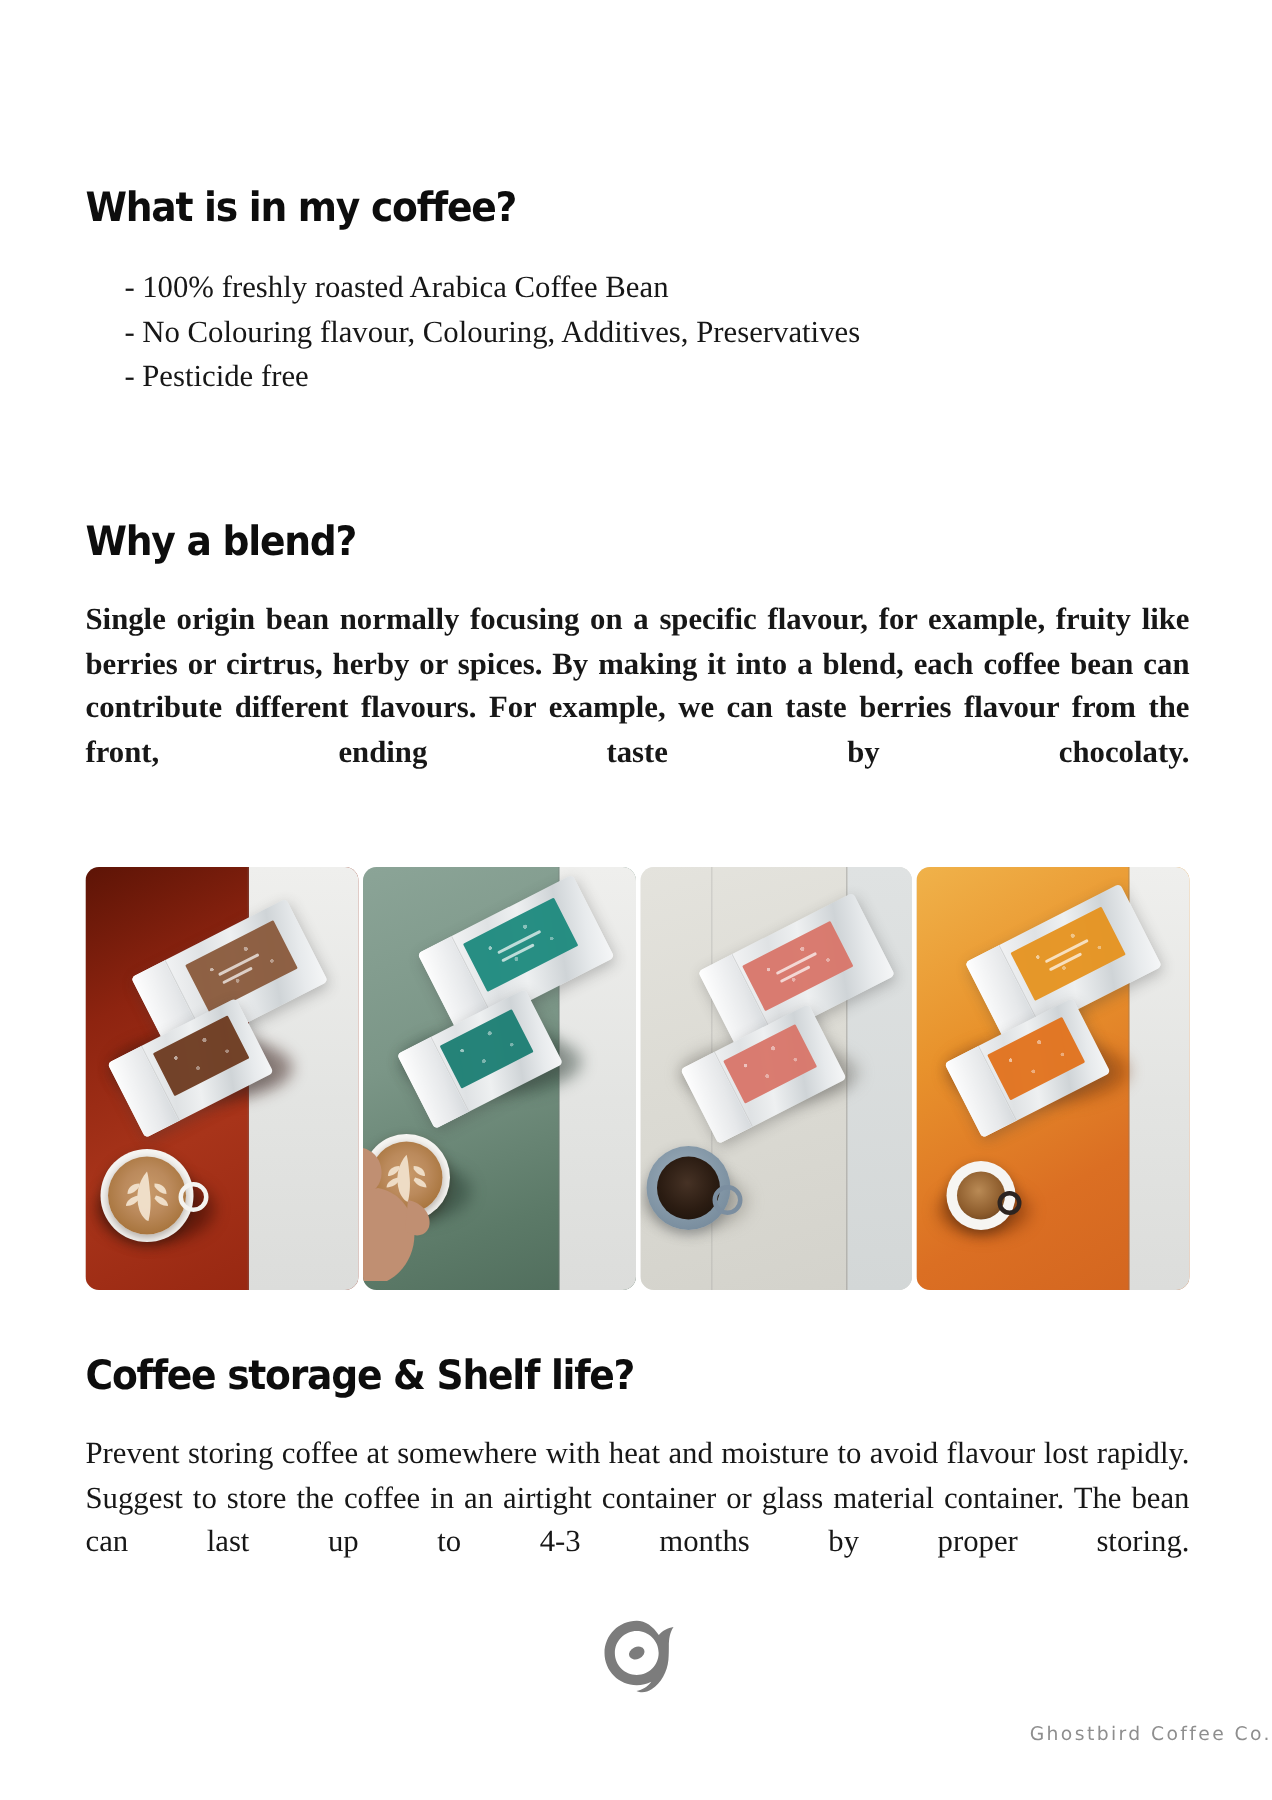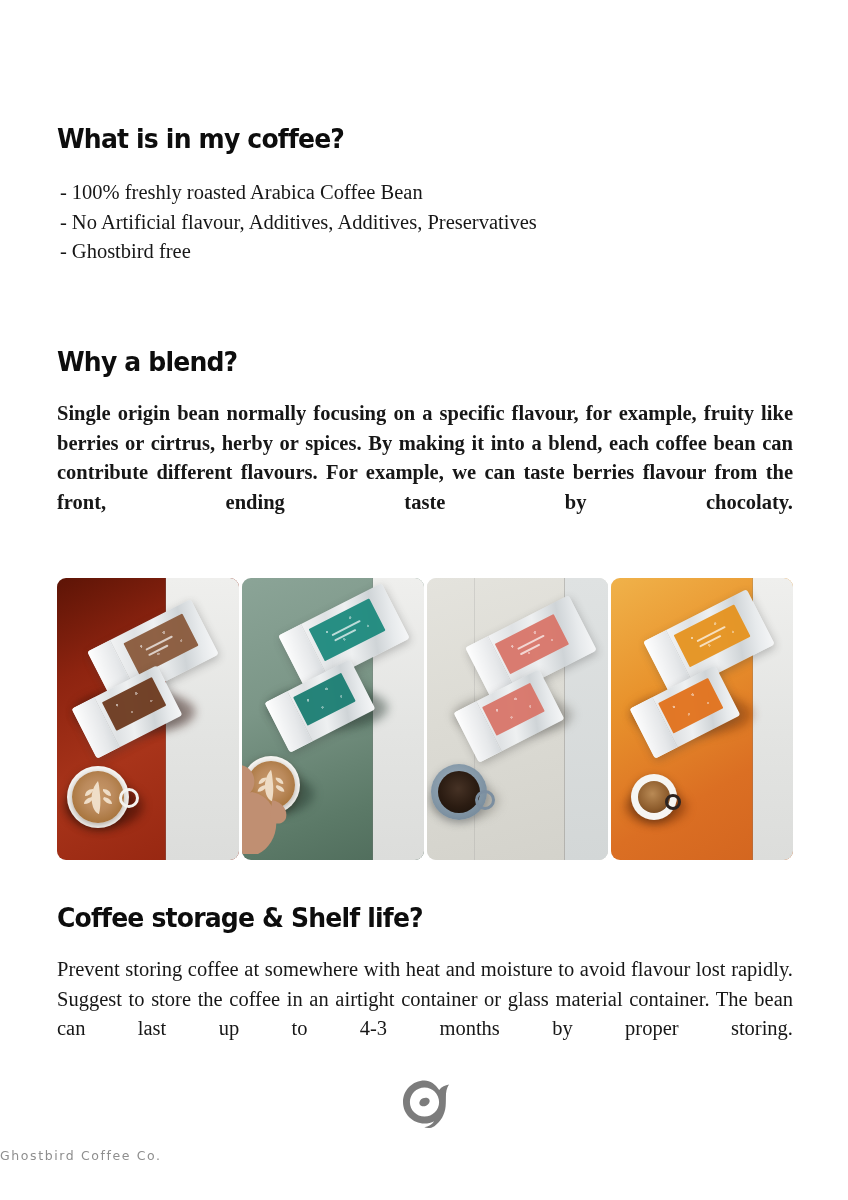--- a/index.html
+++ b/index.html
@@ -57,20 +57,21 @@
     top: 178px;
     margin: 0;
     padding: 0;
     list-style: none;
     font-size: 20.5px;
     line-height: 29.6px;
     color: #171717;
   }
   .bullets li {
     white-space: nowrap;
+    margin-left: 23px;
   }
   .bullets .dash { margin-right: 5px; }
 
   
   .para {
     position: absolute;
     left: 0;
     width: 736px;
     margin: 0;
     font-size: 20.5px;
@@ -200,21 +201,21 @@
     border-radius: 50%;
     filter: blur(5px);
   }
 
   
   .footer {
     position: absolute;
     left: 0;
     top: 1071px;
     width: 848px;
-    text-align: left;
+    text-align: right;
   }
   .logo-mark {
     display: block;
     margin: 0 auto;
   }
   .footer-text {
     display: block;
     margin-top: 11px;
     font-family: "DejaVu Sans", "Liberation Sans", sans-serif;
     font-size: 12.5px;
@@ -228,24 +229,24 @@
 <div class="page">
   <div class="content">
 
     <h2 class="heading" id="sec-what">What is in my coffee?</h2>
 
     <ul class="bullets">
       <li>
         <span class="dash">-</span><span>100% freshly roasted Arabica Coffee Bean</span>
       </li>
       <li>
-        <span class="dash">-</span><span>No Artificial flavour, Additives, Additives, Preservatives</span>
+        <span class="dash">-</span><span>No Colouring flavour, Colouring, Additives, Preservatives</span>
       </li>
       <li>
-        <span class="dash">-</span><span>Ghostbird free</span>
+        <span class="dash">-</span><span>Pesticide free</span>
       </li>
     </ul>
 
     <h2 class="heading" id="sec-why">Why a blend?</h2>
 
     <p class="para" id="para-why">Single origin bean normally focusing on a specific flavour, for example, fruity like berries or cirtrus, herby or spices. By making it into a blend, each coffee bean can contribute different flavours. For example, we can taste berries flavour from the front, ending taste by chocolaty.</p>
 
     <h2 class="heading" id="sec-store">Coffee storage &amp; Shelf life?</h2>
 
     <p class="para" id="para-store">Prevent storing coffee at somewhere with heat and moisture to avoid flavour lost rapidly. Suggest to store the coffee in an airtight container or glass material container. The bean can last up to 4-3 months by proper storing.</p>

